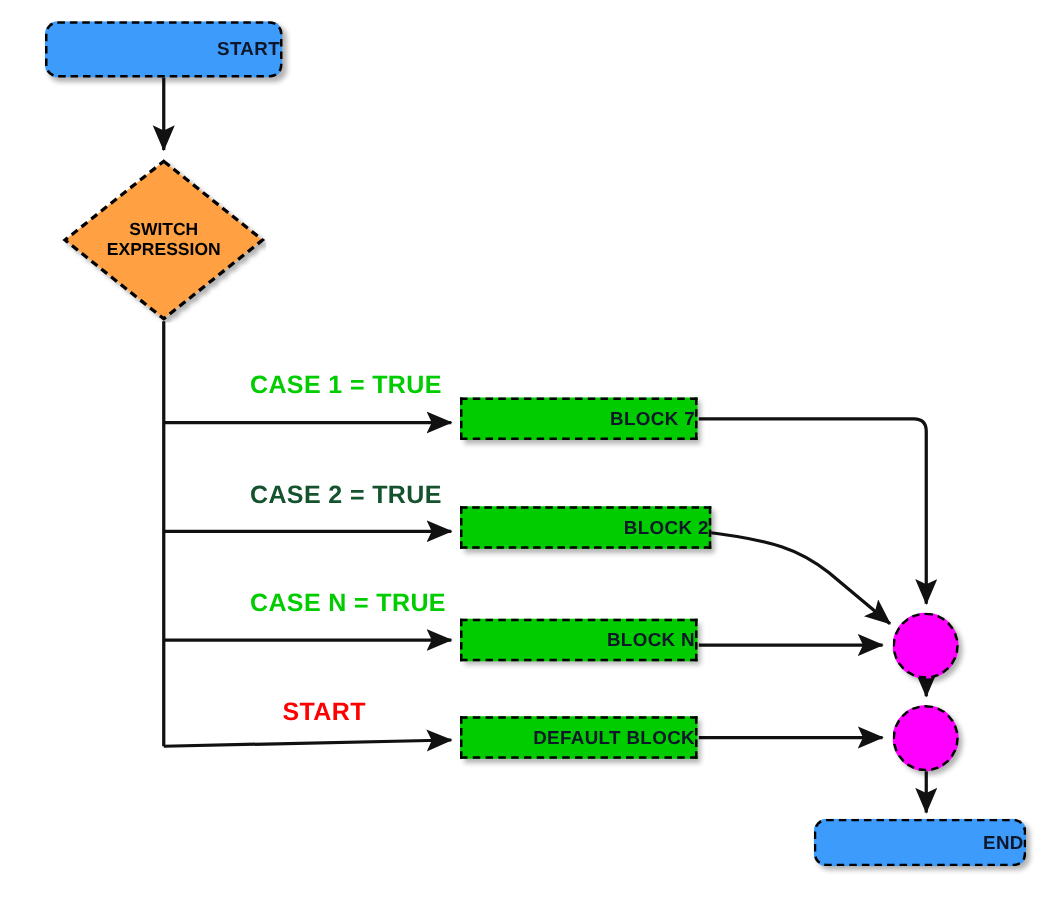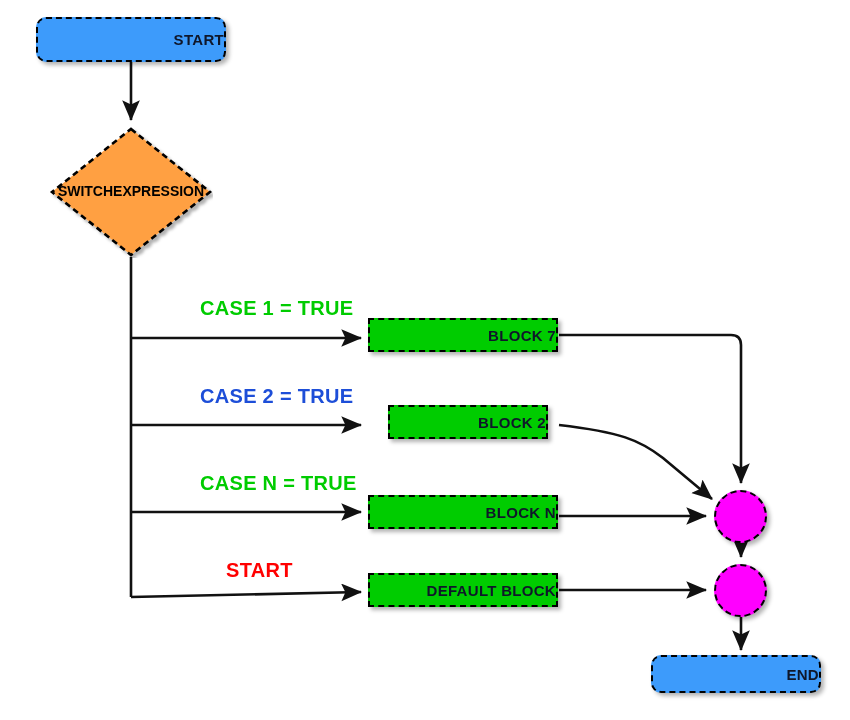--- a/index.html
+++ b/index.html
@@ -67,20 +67,21 @@
     width: 100%;
     height: 100%;
   }
   .node-decision .diamond-label {
     position: absolute;
     left: 0;
     top: 0;
     width: 100%;
     height: 100%;
     display: flex;
+    flex-direction: column;
     align-items: center;
     justify-content: center;
     color: #000000;
     font-weight: bold;
     font-size: 14px;
     line-height: 1.12;
     text-align: center;
     pointer-events: none;
   }
   .edge-label {
@@ -146,21 +147,21 @@
     <div class="diamond-label">
       <span>SWITCH</span>
       <span>EXPRESSION</span>
     </div>
   </div>
 
   <div class="node node-process" style="left:368px; top:318px; width:190px; height:34px;">
     <span>BLOCK 7</span>
   </div>
 
-  <div class="node node-process" style="left:368px; top:405px; width:160px; height:34px;margin-left:20px;">
+  <div class="node node-process" style="left:368px; top:405px; width:201px; height:34px;">
     <span>BLOCK 2</span>
   </div>
 
   <div class="node node-process" style="left:368px; top:573px; width:190px; height:34px;">
     <span>DEFAULT BLOCK</span>
   </div>
 
   <div class="node node-process" style="left:368px; top:495px; width:190px; height:34px;">
     <span>BLOCK N</span>
   </div>
@@ -172,19 +173,19 @@
   <div class="node node-merge" style="left:714px; top:564px; width:53px; height:53px;">
     <span></span>
   </div>
 
   <div class="node node-terminal" style="left:651px; top:655px; width:170px; height:38px;">
     <span>END</span>
   </div>
 
   <div class="edge-label" style="left:200px; top:297px; color:#00cc00;">CASE 1 = TRUE</div>
 
-  <div class="edge-label" style="left:200px; top:385px; color:#1d4ed8;">CASE 2 = TRUE</div>
+  <div class="edge-label" style="left:200px; top:385px; color:#14532d;">CASE 2 = TRUE</div>
 
   <div class="edge-label" style="left:200px; top:472px; color:#00cc00;">CASE N = TRUE</div>
 
   <div class="edge-label" style="left:226px; top:559px; color:#ff0000;">START</div>
 
 </div>
 
 </body></html>

